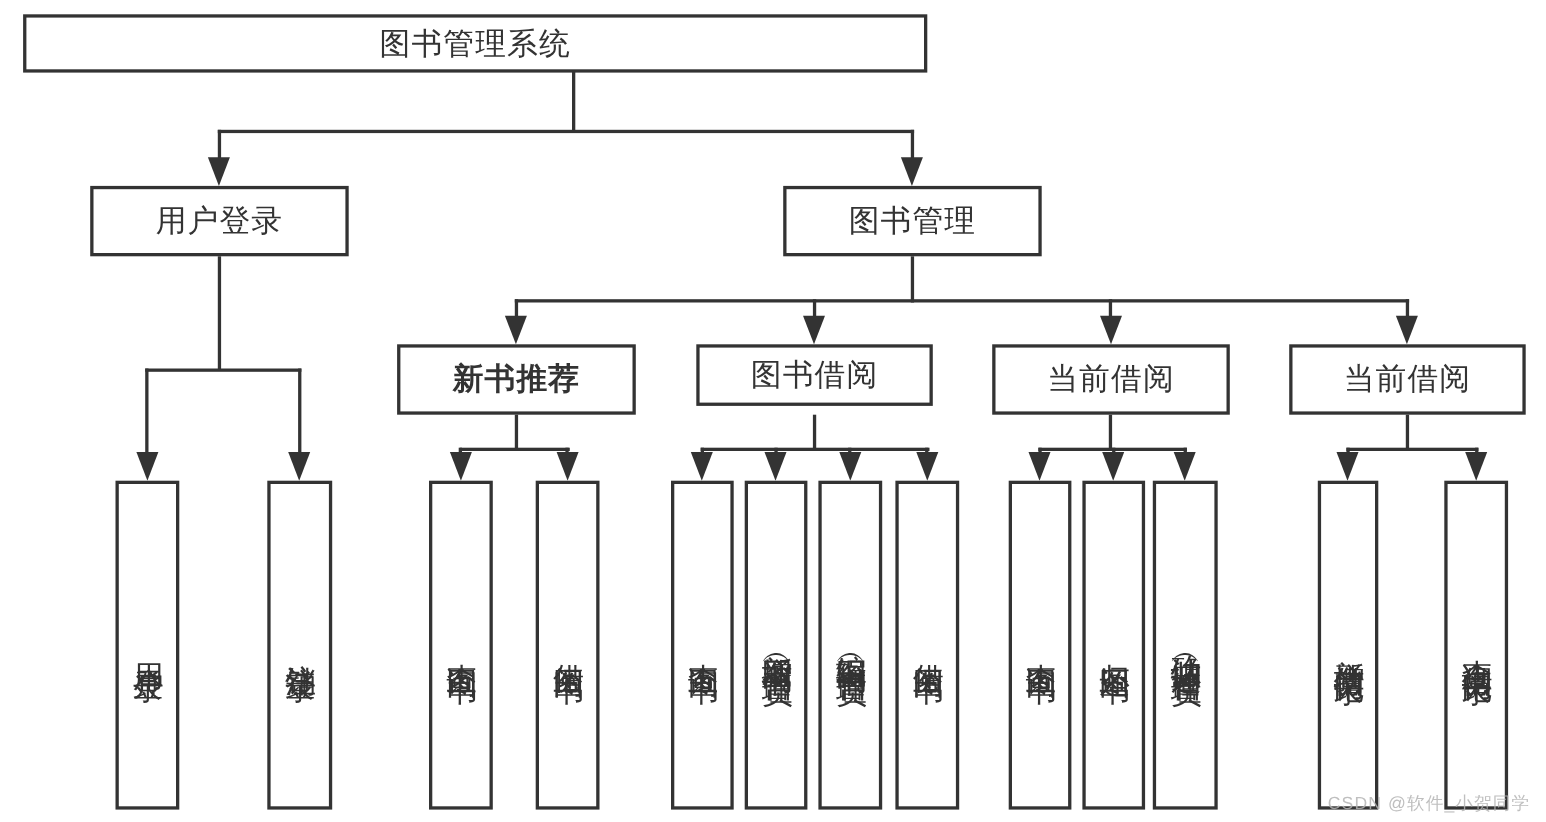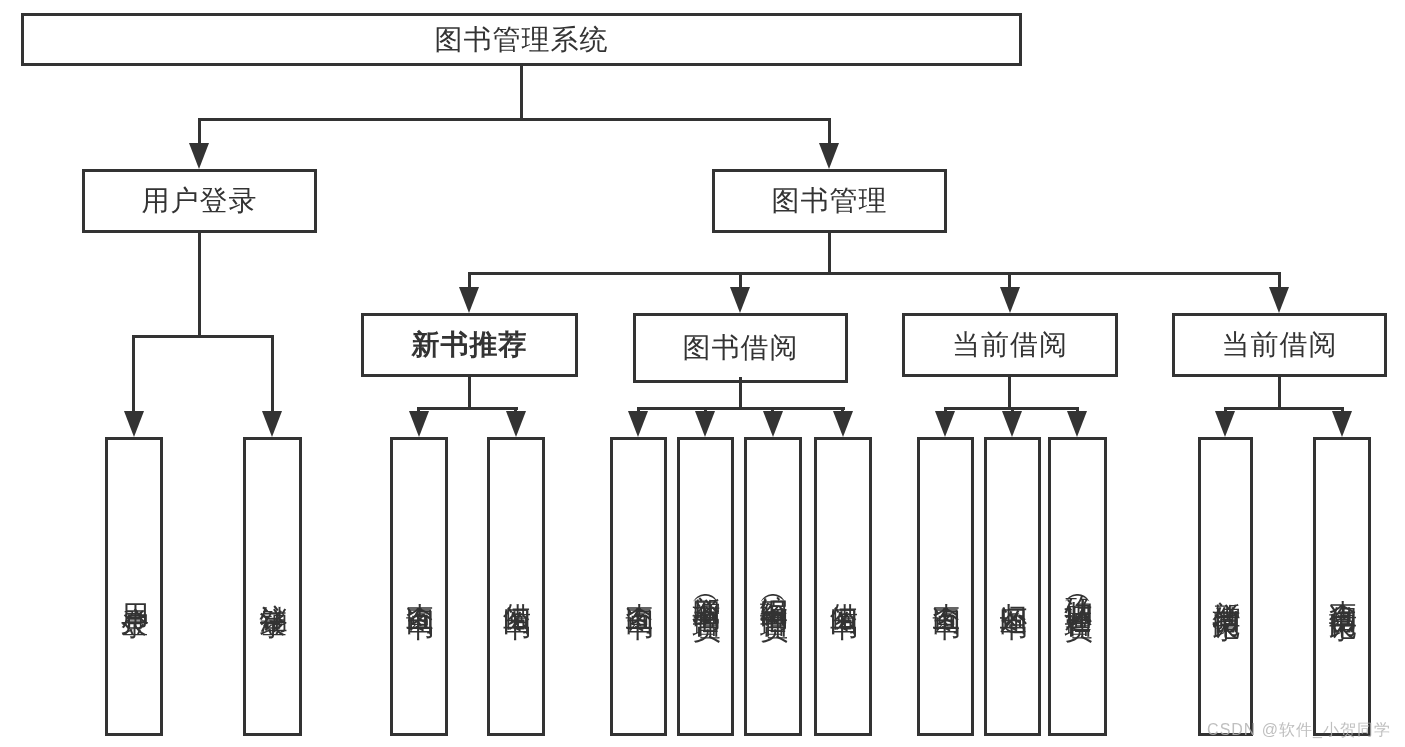--- a/index.html
+++ b/index.html
@@ -33,21 +33,21 @@
   .watermark{
     position:absolute;right:14px;bottom:6px;font-size:16px;
     color:var(--wm);opacity:.85;letter-spacing:1px;
   }
 </style>
 </head>
 <body>
 
 <div class="canvas">
 
-  <div class="box" style="left:21px;top:13px;width:1001px;height:53px;">图书管理系统</div>
+  <div class="box" style="left:21px;top:13px;width:822px;height:53px;">图书管理系统</div>
 
   <div class="vline" style="left:520px;top:64px;height:56px;"></div>
   <div class="hline" style="left:198px;top:118px;width:633px;"></div>
   <div class="vline" style="left:198px;top:118px;height:28px;"></div>
   <div class="vline" style="left:828px;top:118px;height:28px;"></div>
   <div class="arrow" style="left:189px;top:143px;"></div>
   <div class="arrow" style="left:819px;top:143px;"></div>
 
   <div class="box" style="left:82px;top:169px;width:235px;height:64px;">用户登录</div>
   <div class="box" style="left:712px;top:169px;width:235px;height:64px;text-align:right;">图书管理</div>
@@ -64,21 +64,21 @@
   <div class="vline" style="left:468px;top:272px;height:18px;"></div>
   <div class="vline" style="left:739px;top:272px;height:18px;"></div>
   <div class="vline" style="left:1008px;top:272px;height:18px;"></div>
   <div class="vline" style="left:1278px;top:272px;height:18px;"></div>
   <div class="arrow" style="left:459px;top:287px;"></div>
   <div class="arrow" style="left:730px;top:287px;"></div>
   <div class="arrow" style="left:1000px;top:287px;"></div>
   <div class="arrow" style="left:1269px;top:287px;"></div>
 
   <div class="box" style="left:361px;top:313px;width:217px;height:64px;font-weight:bold;">新书推荐</div>
-  <div class="box" style="left:633px;top:313px;width:215px;height:70px;">图书借阅</div>
+  <div class="box" style="left:633px;top:313px;width:215px;height:56px;">图书借阅</div>
   <div class="box" style="left:902px;top:313px;width:216px;height:64px;">当前借阅</div>
   <div class="box" style="left:1172px;top:313px;width:215px;height:64px;">当前借阅</div>
 
   <div class="vline" style="left:468px;top:377px;height:32px;"></div>
   <div class="hline" style="left:418px;top:407px;width:100px;"></div>
   <div class="vline" style="left:417px;top:407px;height:7px;"></div>
   <div class="vline" style="left:514px;top:407px;height:7px;"></div>
   <div class="arrow" style="left:409px;top:411px;"></div>
   <div class="arrow" style="left:506px;top:411px;"></div>
 

